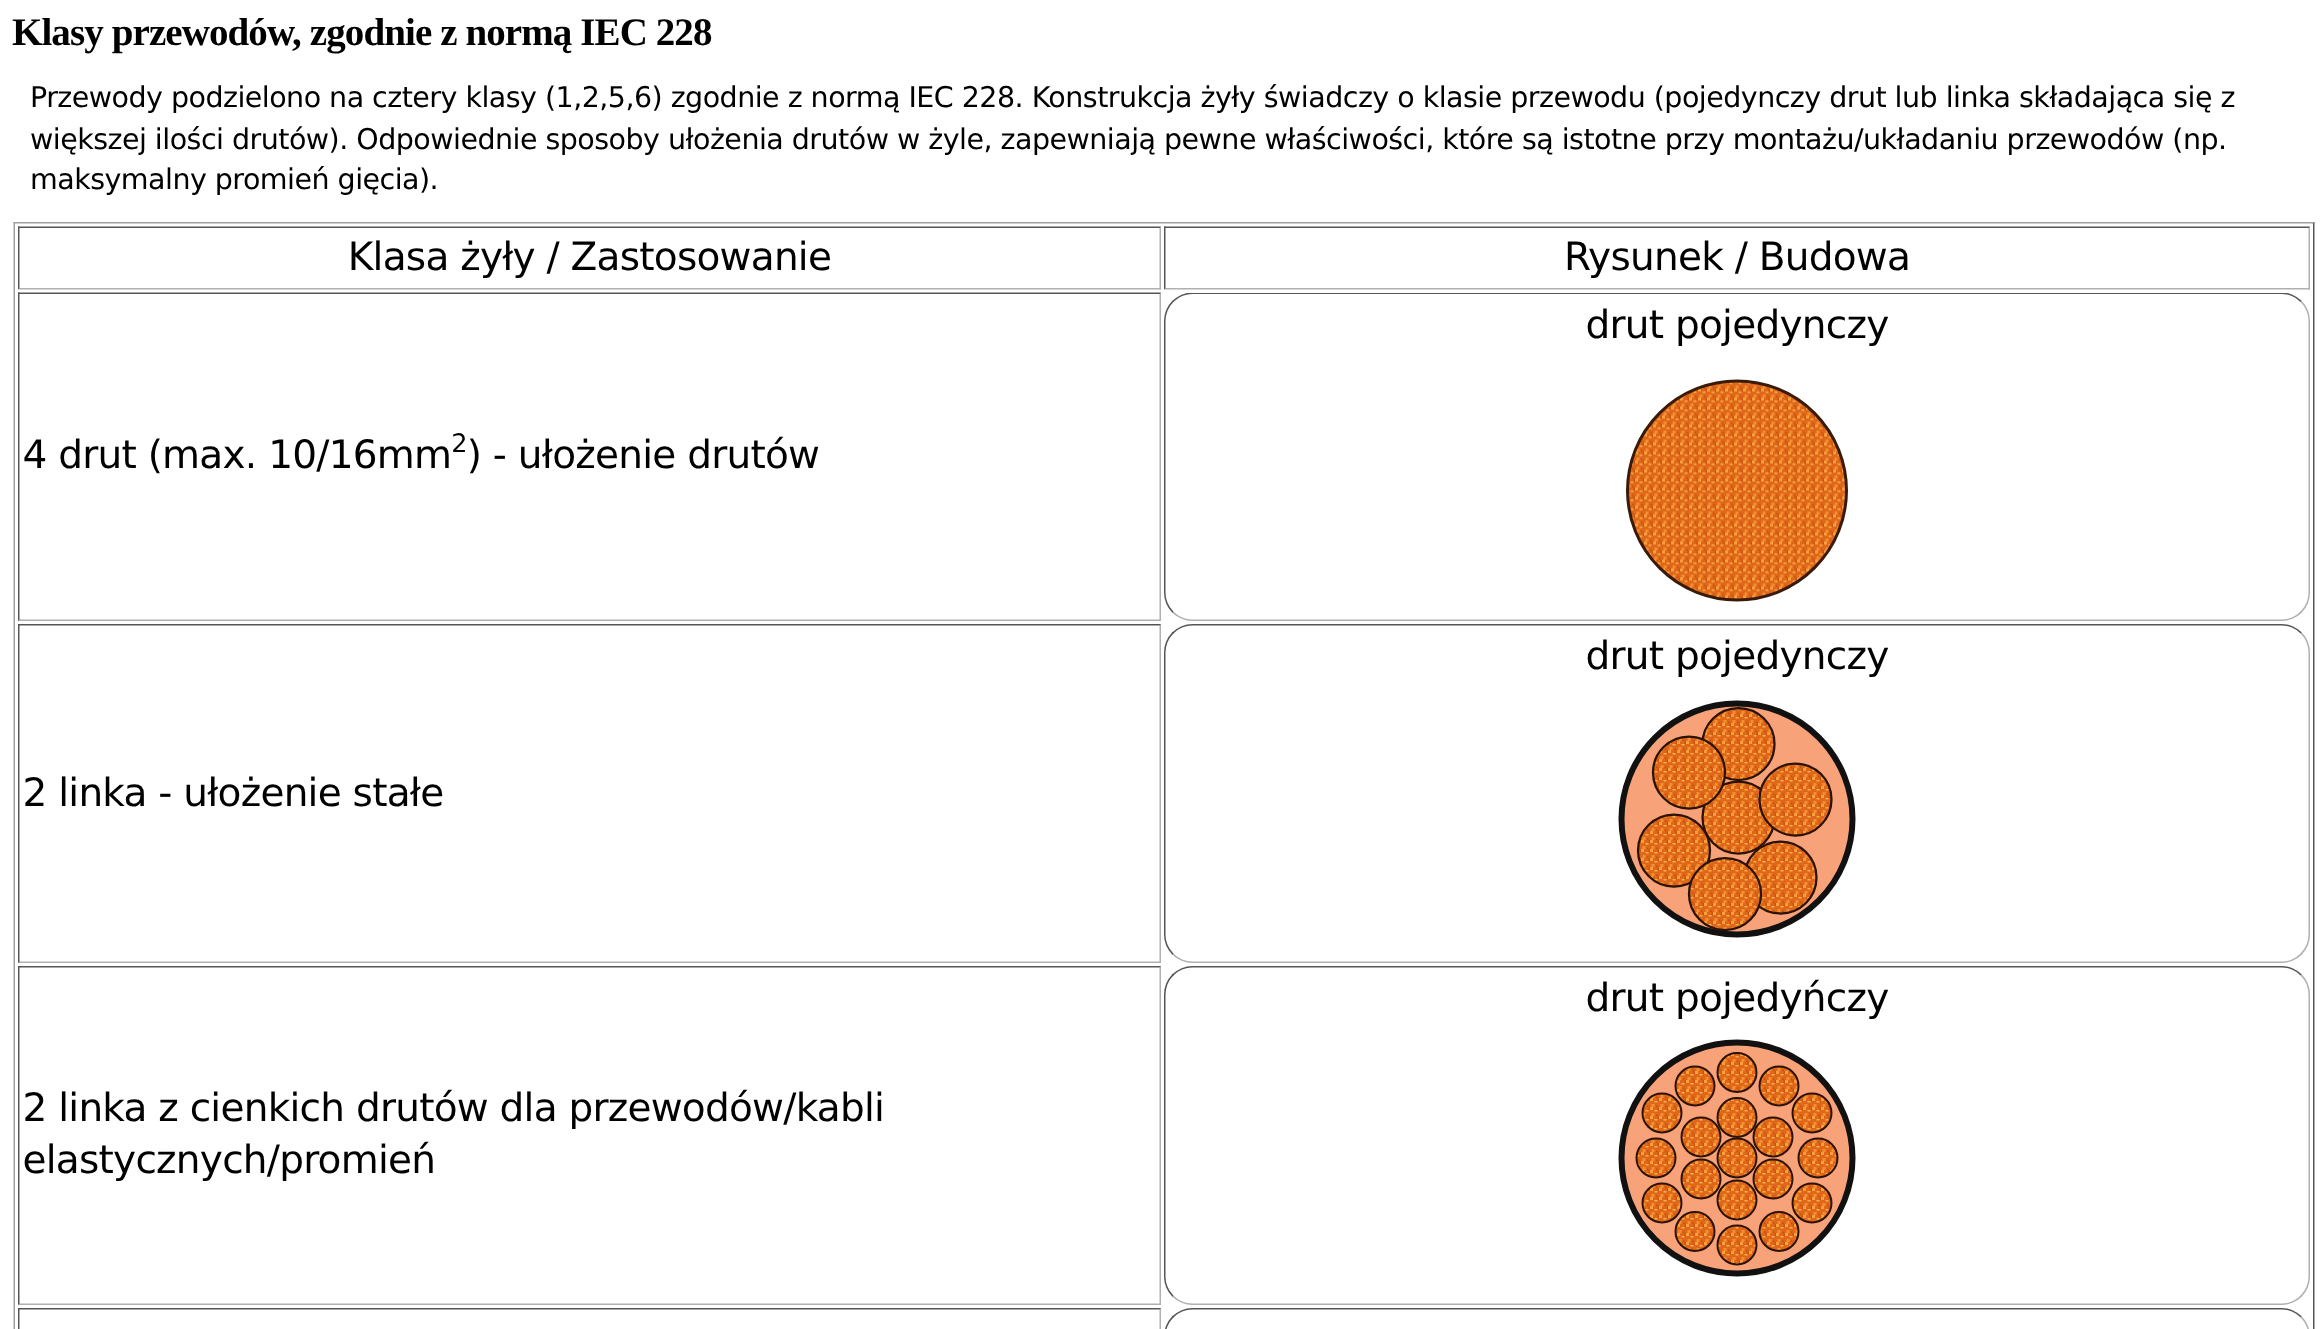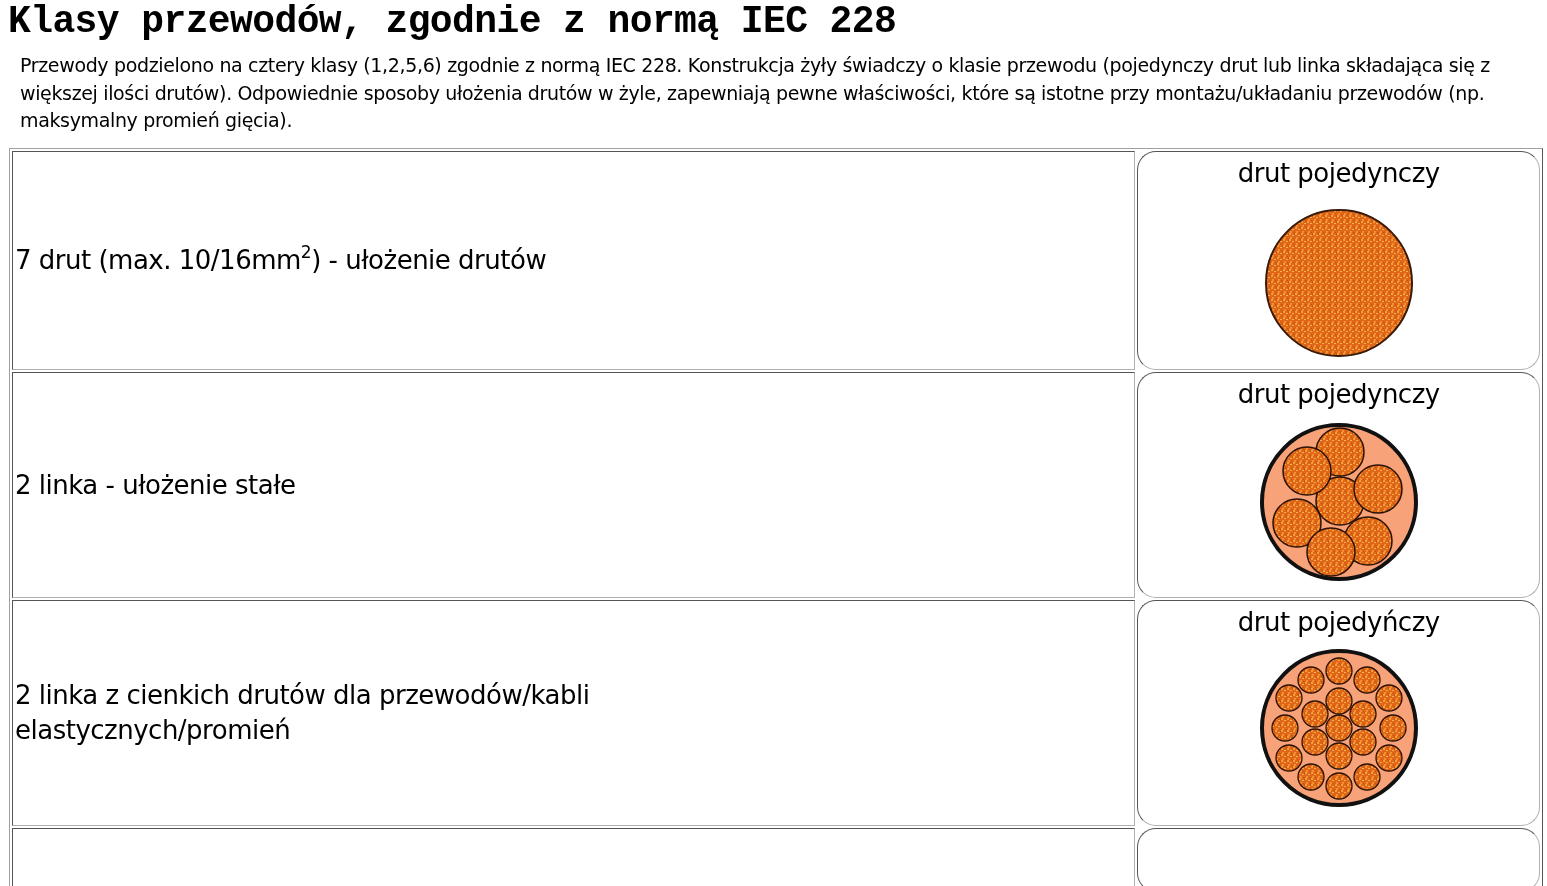--- a/index.html
+++ b/index.html
@@ -2,22 +2,22 @@
 <html><head>
 <meta charset="utf-8">
 <style>
   html, body { margin: 0; padding: 0; background: #ffffff; }
   body {
     width: 1547px; height: 886px; overflow: hidden; position: relative;
     font-family: "DejaVu Sans", sans-serif; color: #000;
   }
   .title {
     position: absolute; left: 8px; top: 2px; margin: 0;
-    font-family: Liberation Mono, monospace; font-weight: bold;
-    font-size: 38px; letter-spacing: -0.6px; line-height: 40px;
+    font-family: Liberation Serif, serif; font-weight: bold;
+    font-size: 26px; letter-spacing: -0.6px; line-height: 40px;
   }
   .intro {
     position: absolute; left: 8px; top: 40px; width: 1530px; margin: 12px;
     font-size: 19px; line-height: 27.5px; letter-spacing: -0.35px;
   }
   .tbl {
     position: absolute; left: 9px; top: 148px; width: 1534px;
     border-collapse: separate; border-spacing: 2px;
     border-top: 1px solid #a0a0a0; border-left: 1px solid #a0a0a0;
     border-right: 1px solid #555; border-bottom: 1px solid #555;
@@ -53,24 +53,28 @@
       <rect x="3" y="2" width="2" height="1" fill="#f7b04a"></rect>
       <rect x="1" y="4" width="2" height="2" fill="#f29030"></rect>
       <rect x="4" y="5" width="1" height="1" fill="#c84e10"></rect>
       <rect x="5" y="0" width="1" height="2" fill="#c85510"></rect>
     </pattern>
   </defs>
 </svg>
 
 <table class="tbl">
   <tbody>
+      <tr>
+    <th class="col1">Klasa żyły / Zastosowanie</th>
+    <th>Rysunek / Budowa</th>
+  </tr>
 
   <tr class="row1">
     <td class="left-cell">
-      <span>7 drut (max. 10/16mm</span><sup>2</sup><span>) - ułożenie drutów</span>
+      <span>4 drut (max. 10/16mm</span><sup>2</sup><span>) - ułożenie drutów</span>
     </td>
     <td class="right-cell">
       <span class="pic-label">drut pojedynczy</span>
       <svg class="pic" width="160" height="160" viewBox="0 0 160 160" style="margin-top:10px">
         <circle cx="80" cy="80" r="73" fill="url(#copperTex)" stroke="#3a1a08" stroke-width="2"></circle>
       </svg>
     </td>
   </tr>
 
   <tr class="row2">

